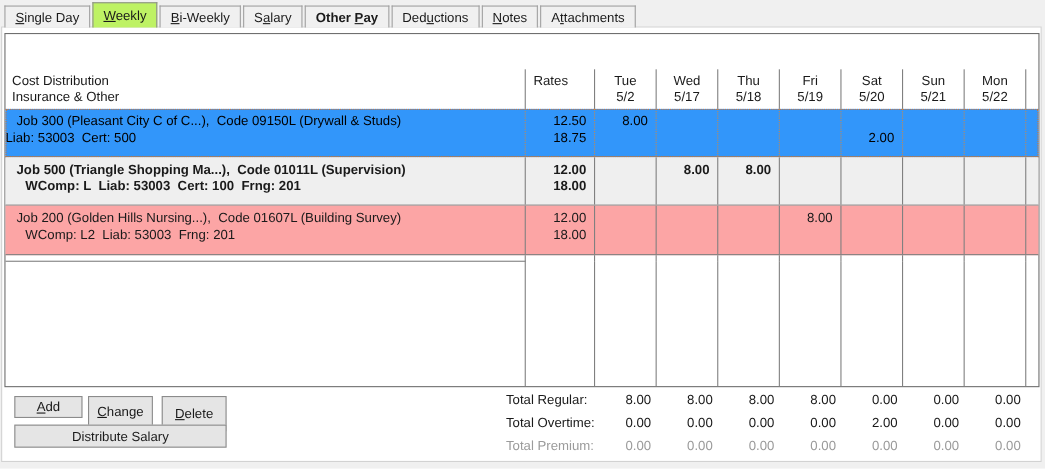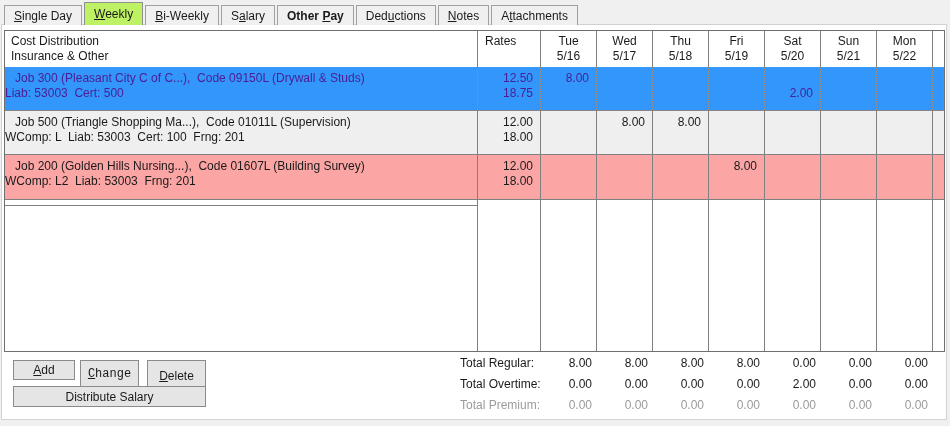--- a/index.html
+++ b/index.html
@@ -34,49 +34,49 @@
   
   .pane{position:absolute;left:1px;top:24px;width:946px;height:396px;background:#fff;border:1px solid var(--panebrd);z-index:1;}
   
   .table{
     position:absolute;left:4px;top:30px;width:941px;height:322px;z-index:2;
     background:#fff;border:1px solid var(--outer);display:flex;flex-direction:column;
   }
   .trow{display:grid;grid-template-columns:473px 63px repeat(7,56px) 1fr;}
   .td{border-right:1px solid var(--line);overflow:hidden;}
   .td.end{border-right:none;}
-  .thead{height:36px;}
+  .thead{height:36px;margin-top:32px;}
   .thead .td{padding-top:3px;line-height:15px;}
   .thead .cost{padding-left:6px;}
   .thead .rates{padding-left:7px;}
   .thead .day{text-align:center;}
   .row{border-bottom:1px solid var(--line);}
   .r1{height:44px;}
-  .r2{height:44px;background:var(--alt);}
+  .r2{height:44px;background:var(--alt);font-weight:bold;}
   .r3{height:45px;background:#fca5a5;}
   .row .td{padding-top:4px;line-height:15px;}
   .row .cost .l1{padding-left:10px;}
   .row .cost .l2.ind28{}
-  .row .cost .l2.ind18{}
+  .row .cost .l2.ind18{padding-left:18px;}
   .num{text-align:right;padding-right:7px;}
   .num div{min-height:15px;}
-  .sel{background:var(--sel);color:#4c1d95;outline:1px dotted var(--focus);outline-offset:-1px;}
+  .sel{background:var(--sel);color:#000000;outline:1px dotted var(--focus);outline-offset:-1px;}
   .sel .td{border-right:1px dotted var(--selline);}
   .sel .td.end{border-right:none;}
   .spacer{height:6px;}
   .spacer .cost{border-bottom:1px solid var(--line);}
   .filler{flex:1;}
   
   .btn{
     position:absolute;z-index:2;display:flex;align-items:center;justify-content:center;
     background:var(--btnbg);border:1px solid var(--btnbrd);font-size:12px;cursor:default;
   }
   .btn .u{text-decoration:underline;}
   #btn-add{left:13px;top:360px;width:62px;height:20px;}
-  #btn-change{left:80px;top:360px;width:59px;height:28px;font-family:Liberation Mono, monospace;}
+  #btn-change{left:80px;top:360px;width:59px;height:28px;}
   #btn-delete{left:147px;top:360px;width:59px;height:32px;text-align:right;}
   #btn-distribute{left:13px;top:386px;width:193px;height:21px;}
   
   .total-line{
     position:absolute;left:5px;width:939px;z-index:2;line-height:15px;
     display:grid;grid-template-columns:473px 63px repeat(7,56px) 1fr;
   }
   #tot-regular{top:356px;}
   #tot-overtime{top:377px;}
   #tot-premium{top:398px;}
@@ -121,21 +121,21 @@
   <div class="trow thead">
     <div class="td cost">
       <div>Cost Distribution</div>
       <div>Insurance &amp; Other</div>
     </div>
     <div class="td rates">
         <div>Rates</div>
       </div>
     <div class="td day">
         <div>Tue</div>
-        <div>5/16</div>
+        <div>5/2</div>
       </div>
     <div class="td day">
         <div>Wed</div>
         <div>5/17</div>
       </div>
     <div class="td day">
         <div>Thu</div>
         <div>5/18</div>
       </div>
     <div class="td day">

